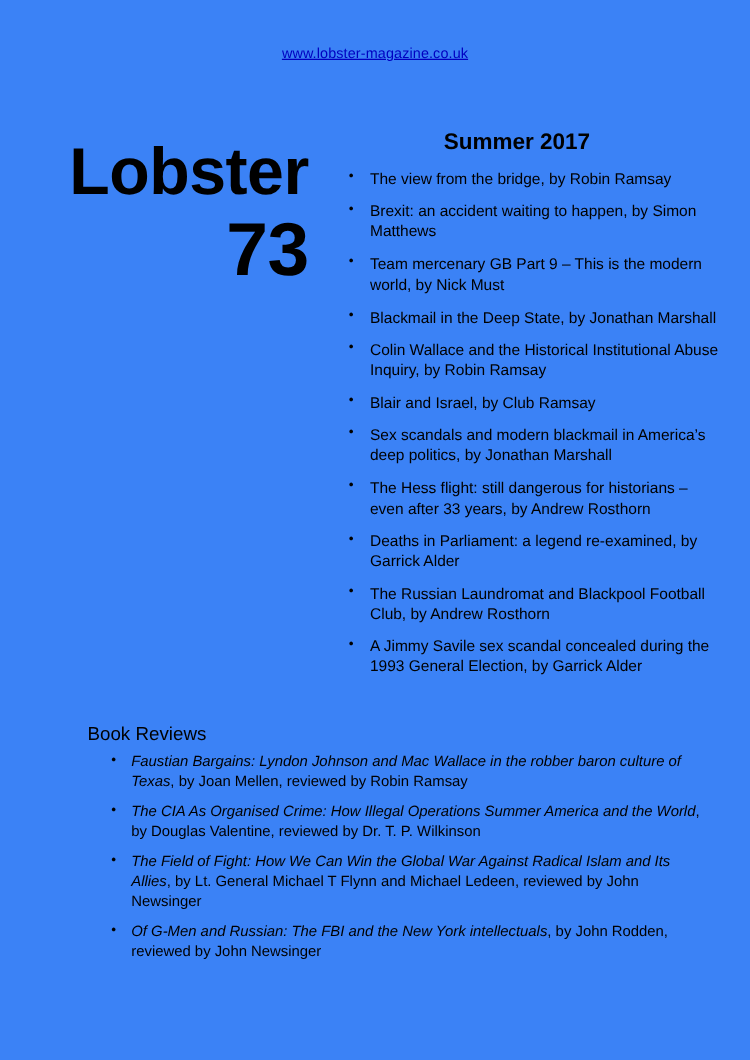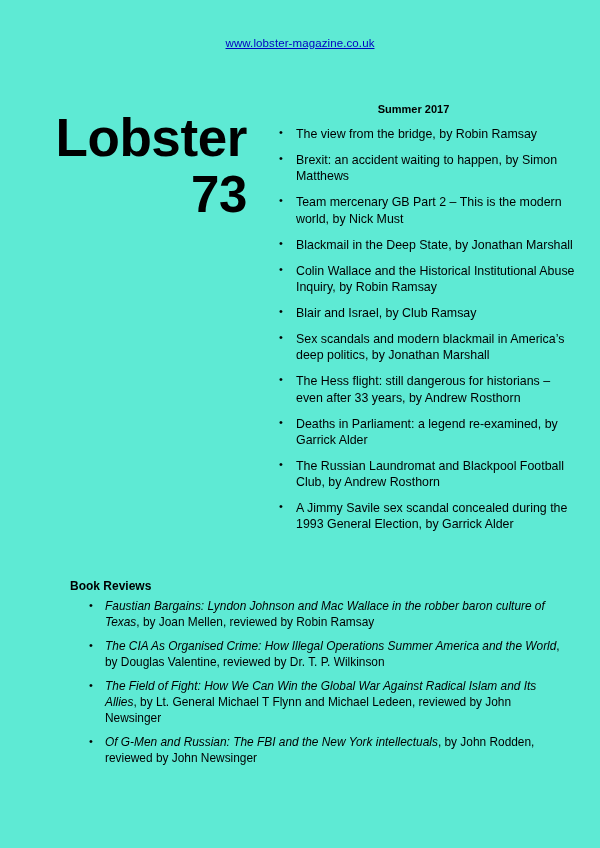--- a/index.html
+++ b/index.html
@@ -9,21 +9,21 @@
     background: #ffffff;
   }
   body {
     font-family: "Liberation Sans", sans-serif;
     color: #000000;
   }
   .page {
     position: relative;
     width: 600px;
     height: 848px;
-    background: #5eead4;
+    background: #3b82f6;
     overflow: hidden;
     box-sizing: border-box;
   }
 
   
   .url-bar {
     position: absolute;
     top: 33px;
     left: 0;
     width: 600px;
@@ -56,35 +56,35 @@
   .brand-title {
     font-size: 53px;
     font-weight: bold;
     line-height: 1.03;
     letter-spacing: -0.4px;
     margin: 0;
     padding-top: 8px;
     white-space: nowrap;
   }
   .brand-number {
-    font-size: 51px;
+    font-size: 60px;
     font-weight: bold;
     line-height: 1.12;
     letter-spacing: -0.4px;
     margin: 0;
   }
 
   
   .contents-col {
     width: 325px;
     box-sizing: border-box;
     padding-right: 22px;
   }
   .issue-date {
-    font-size: 11px;
+    font-size: 18px;
     font-weight: bold;
     text-align: center;
     margin: 0 0 11px 0;
     padding-right: 26px;
   }
   ul.contents-list {
     list-style: none;
     margin: 0;
     padding: 0;
   }
@@ -104,22 +104,22 @@
   }
 
   
   .reviews {
     position: absolute;
     top: 579px;
     left: 70px;
     width: 490px;
   }
   .reviews-heading {
-    font-size: 12px;
-    font-weight: bold;
+    font-size: 15px;
+    font-weight: normal;
     margin: 0 0 6px 0;
   }
   ul.reviews-list {
     list-style: none;
     margin: 0;
     padding: 0;
   }
   ul.reviews-list > li {
     position: relative;
     padding-left: 35px;
@@ -155,21 +155,21 @@
     <div class="brand-col">
       <div class="brand-title">Lobster</div>
       <div class="brand-number">73</div>
     </div>
 
     <div class="contents-col">
       <div class="issue-date">Summer 2017</div>
       <ul class="contents-list">
         <li>The view from the bridge, by Robin Ramsay</li>
         <li>Brexit: an accident waiting to happen, by Simon Matthews</li>
-        <li>Team mercenary GB Part 2 – This is the modern world, by Nick Must</li>
+        <li>Team mercenary GB Part 9 – This is the modern world, by Nick Must</li>
         <li>Blackmail in the Deep State, by Jonathan Marshall</li>
         <li>Colin Wallace and the Historical Institutional Abuse Inquiry, by Robin Ramsay</li>
         <li>Blair and Israel, by Club Ramsay</li>
         <li>Sex scandals and modern blackmail in America’s deep politics, by Jonathan Marshall</li>
         <li>The Hess flight: still dangerous for historians – even after 33 years, by Andrew Rosthorn</li>
         <li>Deaths in Parliament: a legend re-examined, by Garrick Alder</li>
         <li>The Russian Laundromat and Blackpool Football Club, by Andrew Rosthorn</li>
         <li>A Jimmy Savile sex scandal concealed during the 1993 General Election, by Garrick Alder</li>
       </ul>
     </div>

